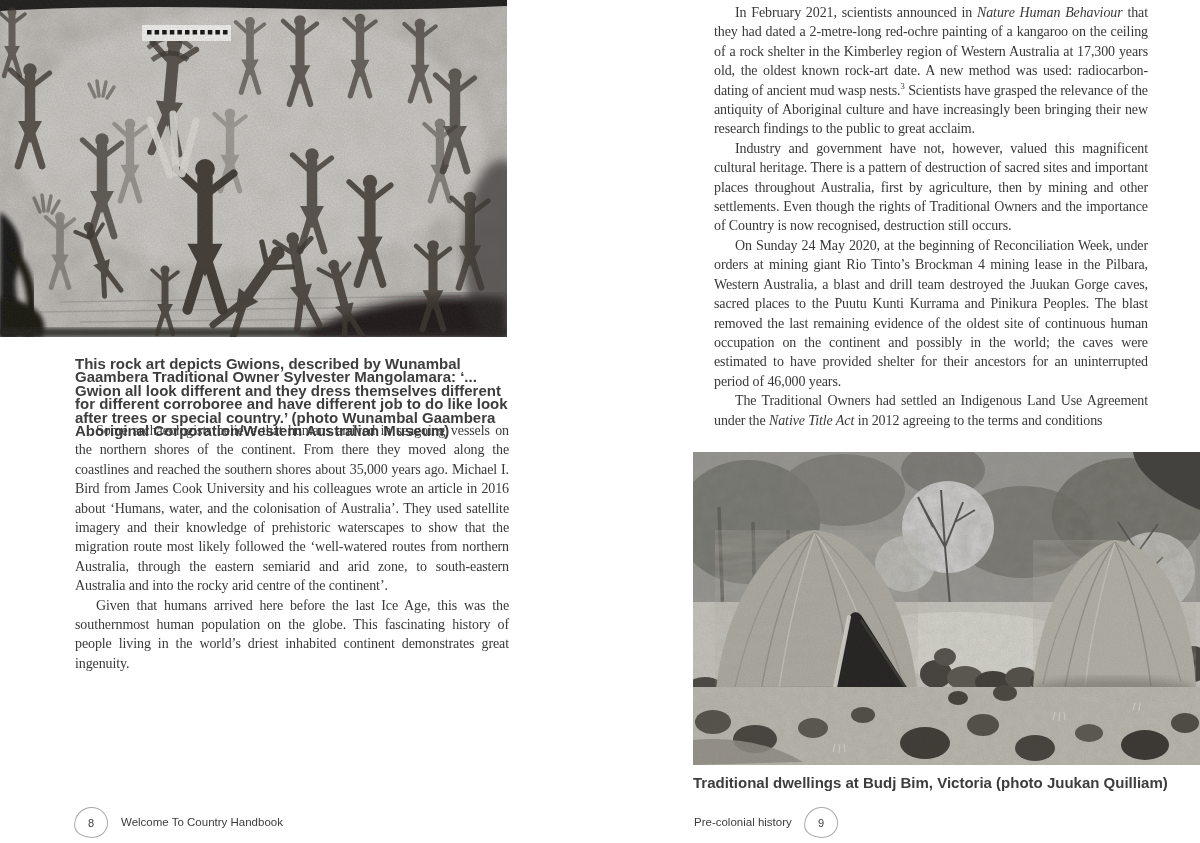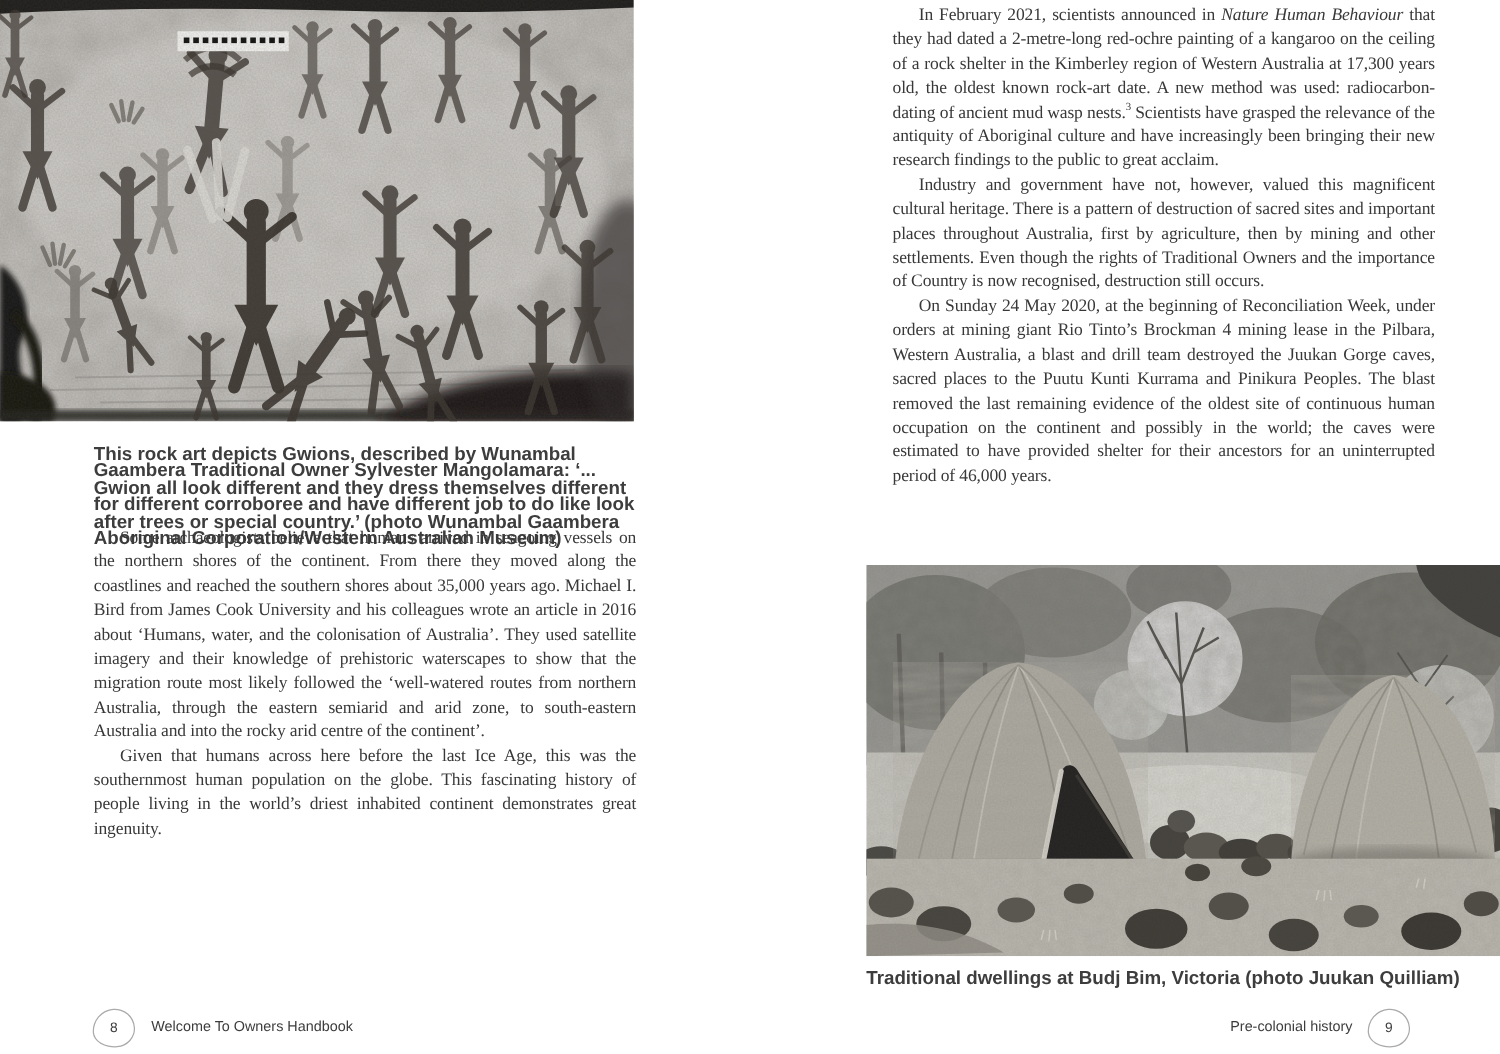--- a/index.html
+++ b/index.html
@@ -17,21 +17,21 @@
             text-align:justify;letter-spacing:-0.1px;}
   .left-body{left:75px;top:421px;}
   .right-body{left:694px;top:3px;margin-left:20px;}
   .body-col p{margin:0;}
   .body-col p.indent{text-indent:21px;}
   .body-col em{font-style:italic;}
   .body-col sup{font-size:0.62em;vertical-align:super;line-height:0;}
   .page-footer{position:absolute;height:34px;display:flex;align-items:center;
                font-family:"Liberation Sans","DejaVu Sans",sans-serif;font-size:11.5px;color:#3c3c3c;}
   .footer-left{left:74px;top:805px;width:434px;}
-  .footer-right{left:694px;top:805px;width:434px;justify-content:flex-end;}
+  .footer-right{left:694px;top:805px;width:434px;}
   .pagenum-circle{display:flex;align-items:center;justify-content:center;
                   width:34px;height:31px;border:1px solid #aaa;
                   border-radius:52% 48% 45% 55% / 58% 52% 48% 42%;
                   transform:rotate(-4deg);box-sizing:border-box;}
   .pagenum-circle span{transform:rotate(4deg);font-size:11px;color:#3c3c3c;}
   .footer-left .footer-label{margin-left:13px;}
   .footer-right .footer-label{margin-right:12px;}
 </style>
 </head>
 <body>
@@ -137,34 +137,35 @@
         </g>
       </g>
       <rect width="507" height="337" filter="url(#grain1)"></rect>
     </svg>
   </div>
 
   <div class="caption left-caption">This rock art depicts Gwions, described by Wunambal Gaambera Traditional Owner Sylvester Mangolamara: ‘... Gwion all look different and they dress themselves different for different corroboree and have different job to do like look after trees or special country.’ (photo Wunambal Gaambera Aboriginal Corporation/Western Australian Museum)</div>
 
   <div class="body-col left-body" id="left-body">
       <p class="indent"><span>Some archaeologists believe that humans arrived in seagoing vessels on the northern shores of the continent. From there they moved along the coastlines and reached the southern shores about 35,000 years ago. Michael I. Bird from James Cook University and his colleagues wrote an article in 2016 about ‘Humans, water, and the colonisation of Australia’. They used satellite imagery and their knowledge of prehistoric waterscapes to show that the migration route most likely followed the ‘well-watered routes from northern Australia, through the eastern semiarid and arid zone, to south-eastern Australia and into the rocky arid centre of the continent’.</span></p>
-      <p class="indent"><span>Given that humans across here before the last Ice Age, this was the southernmost human population on the globe. This fascinating history of people living in the world’s driest inhabited continent demonstrates great ingenuity.</span></p>
+      <p class="indent"><span>Given that humans arrived here before the last Ice Age, this was the southernmost human population on the globe. This fascinating history of people living in the world’s driest inhabited continent demonstrates great ingenuity.</span></p>
     </div>
 
   <div class="page-footer footer-left">
     <span class="pagenum-circle">
       <span>8</span>
     </span>
-    <span class="footer-label">Welcome To Owners Handbook</span>
+    <span class="footer-label">Welcome To Country Handbook</span>
   </div>
 
   <div class="body-col right-body" id="right-body">
       <p class="indent"><span>In February 2021, scientists announced in </span><em>Nature Human Behaviour</em><span> that they had dated a 2-metre-long red-ochre painting of a kangaroo on the ceiling of a rock shelter in the Kimberley region of Western Australia at 17,300 years old, the oldest known rock-art date. A new method was used: radiocarbon-dating of ancient mud wasp nests.</span><sup>3</sup><span> Scientists have grasped the relevance of the antiquity of Aboriginal culture and have increasingly been bringing their new research findings to the public to great acclaim.</span></p>
       <p class="indent"><span>Industry and government have not, however, valued this magnificent cultural heritage. There is a pattern of destruction of sacred sites and important places throughout Australia, first by agriculture, then by mining and other settlements. Even though the rights of Traditional Owners and the importance of Country is now recognised, destruction still occurs.</span></p>
       <p class="indent"><span>On Sunday 24 May 2020, at the beginning of Reconciliation Week, under orders at mining giant Rio Tinto’s Brockman 4 mining lease in the Pilbara, Western Australia, a blast and drill team destroyed the Juukan Gorge caves, sacred places to the Puutu Kunti Kurrama and Pinikura Peoples. The blast removed the last remaining evidence of the oldest site of continuous human occupation on the continent and possibly in the world; the caves were estimated to have provided shelter for their ancestors for an uninterrupted period of 46,000 years.</span></p>
+      <p class="indent"><span>The Traditional Owners had settled an Indigenous Land Use Agreement under the </span><em>Native Title Act</em><span> in 2012 agreeing to the terms and conditions</span></p>
     </div>
 
   <div class="photo dwellings">
     <svg viewBox="0 0 507 313" preserveAspectRatio="none">
       <defs>
         <filter id="fol2" x="0" y="0" width="100%" height="100%">
           <feTurbulence type="fractalNoise" baseFrequency="0.09" numOctaves="4" seed="8"></feTurbulence>
           <feColorMatrix type="matrix" values="0 0 0 0 0.25  0 0 0 0 0.25  0 0 0 0 0.23  0 0 0 0.5 0"></feColorMatrix>
         </filter>
         <filter id="strk2" x="0" y="0" width="100%" height="100%">

